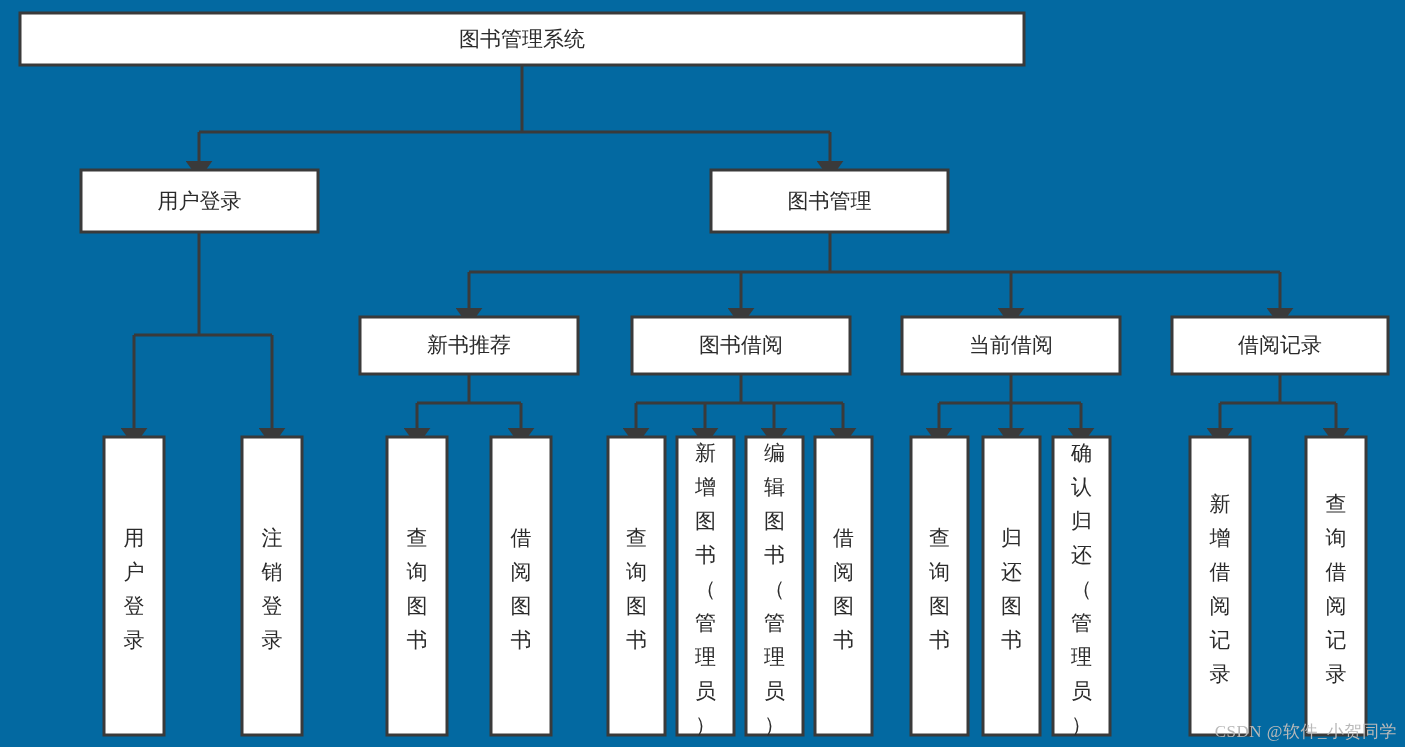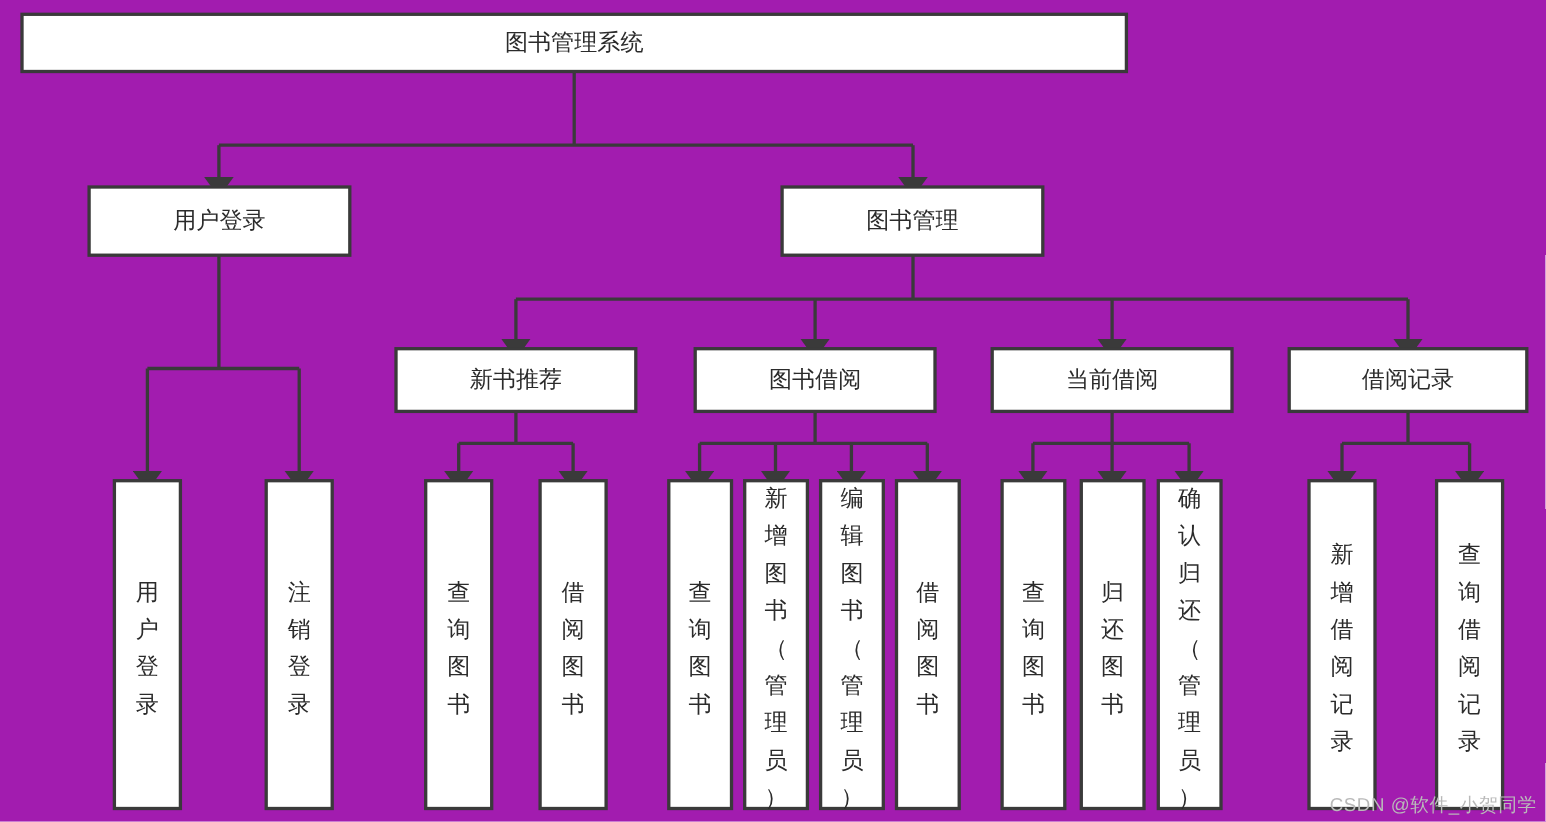--- a/index.html
+++ b/index.html
@@ -1,22 +1,22 @@
 <!DOCTYPE html>
 <html><head>
 <meta charset="utf-8">
 <style>
   html,body{margin:0;padding:0;background:#ffffff;}
   body{font-family:"Liberation Sans","DejaVu Sans",sans-serif;}
-  #stage{position:relative;width:1405px;height:747px;background:#a21caf;overflow:hidden;}
+  #stage{position:relative;width:1405px;height:747px;background:#0369a1;overflow:hidden;}
   svg#diagram{position:absolute;left:0;top:0;width:1405px;height:747px;display:block;}
   .node-rect{fill:#ffffff;stroke:#3a3a3a;stroke-width:3;}
   .link{stroke:#3a3a3a;stroke-width:3;fill:none;stroke-linecap:butt;}
   .node-label{font-family:"Liberation Sans","DejaVu Sans",sans-serif;fill:#2b2b2b;font-size:21px;text-anchor:middle;dominant-baseline:middle;}
-  .watermark{position:absolute;right:8px;bottom:4px;font-family:Liberation Sans, sans-serif;
+  .watermark{position:absolute;right:8px;bottom:4px;font-family:Liberation Serif, serif;
              font-size:17px;color:#b9b9b9;white-space:nowrap;letter-spacing:.5px;user-select:none;}
 </style>
 </head>
 <body>
 
 <div id="stage">
 
   <svg id="diagram" viewBox="0 0 1405 747">
     <defs>
       <marker id="arrowhead" markerWidth="9" markerHeight="9" refX="2.4" refY="4.5" orient="auto" markerUnits="strokeWidth">

